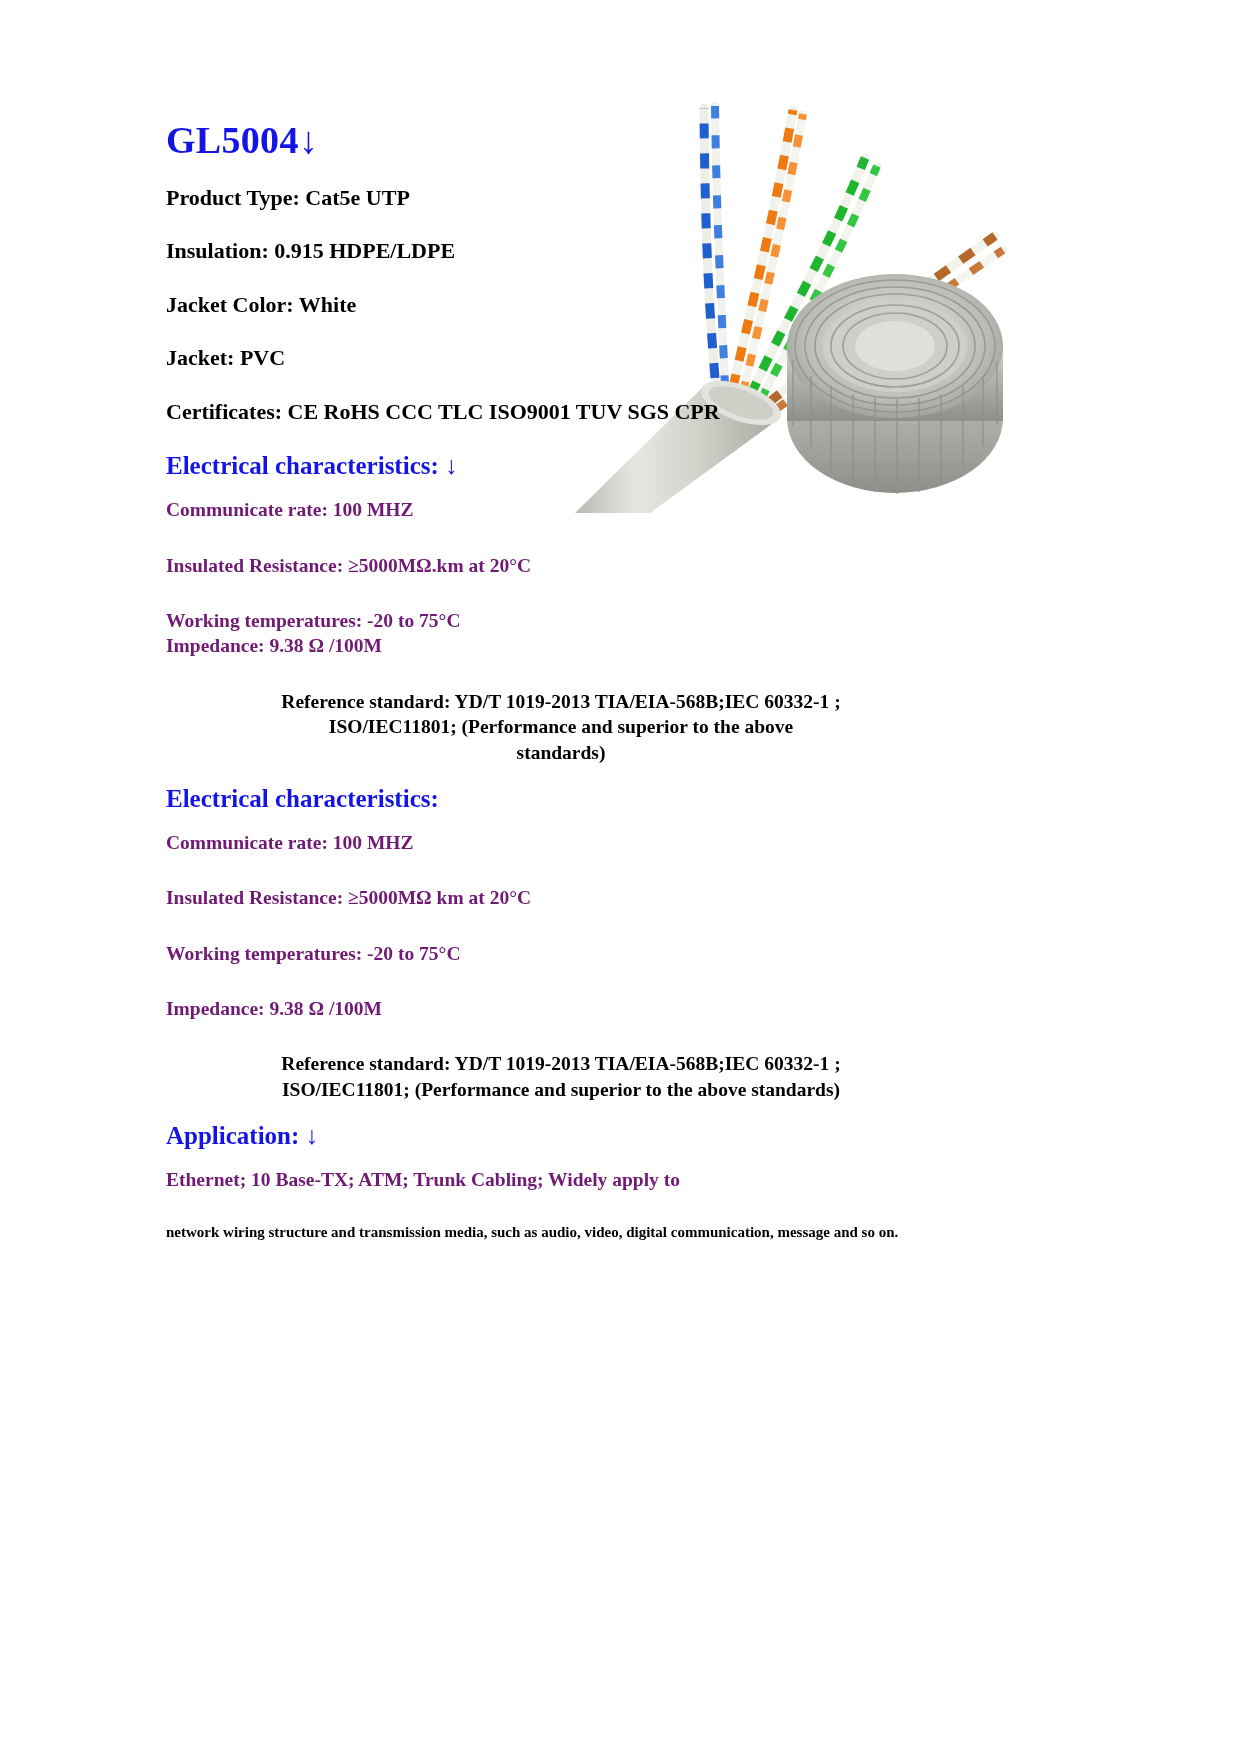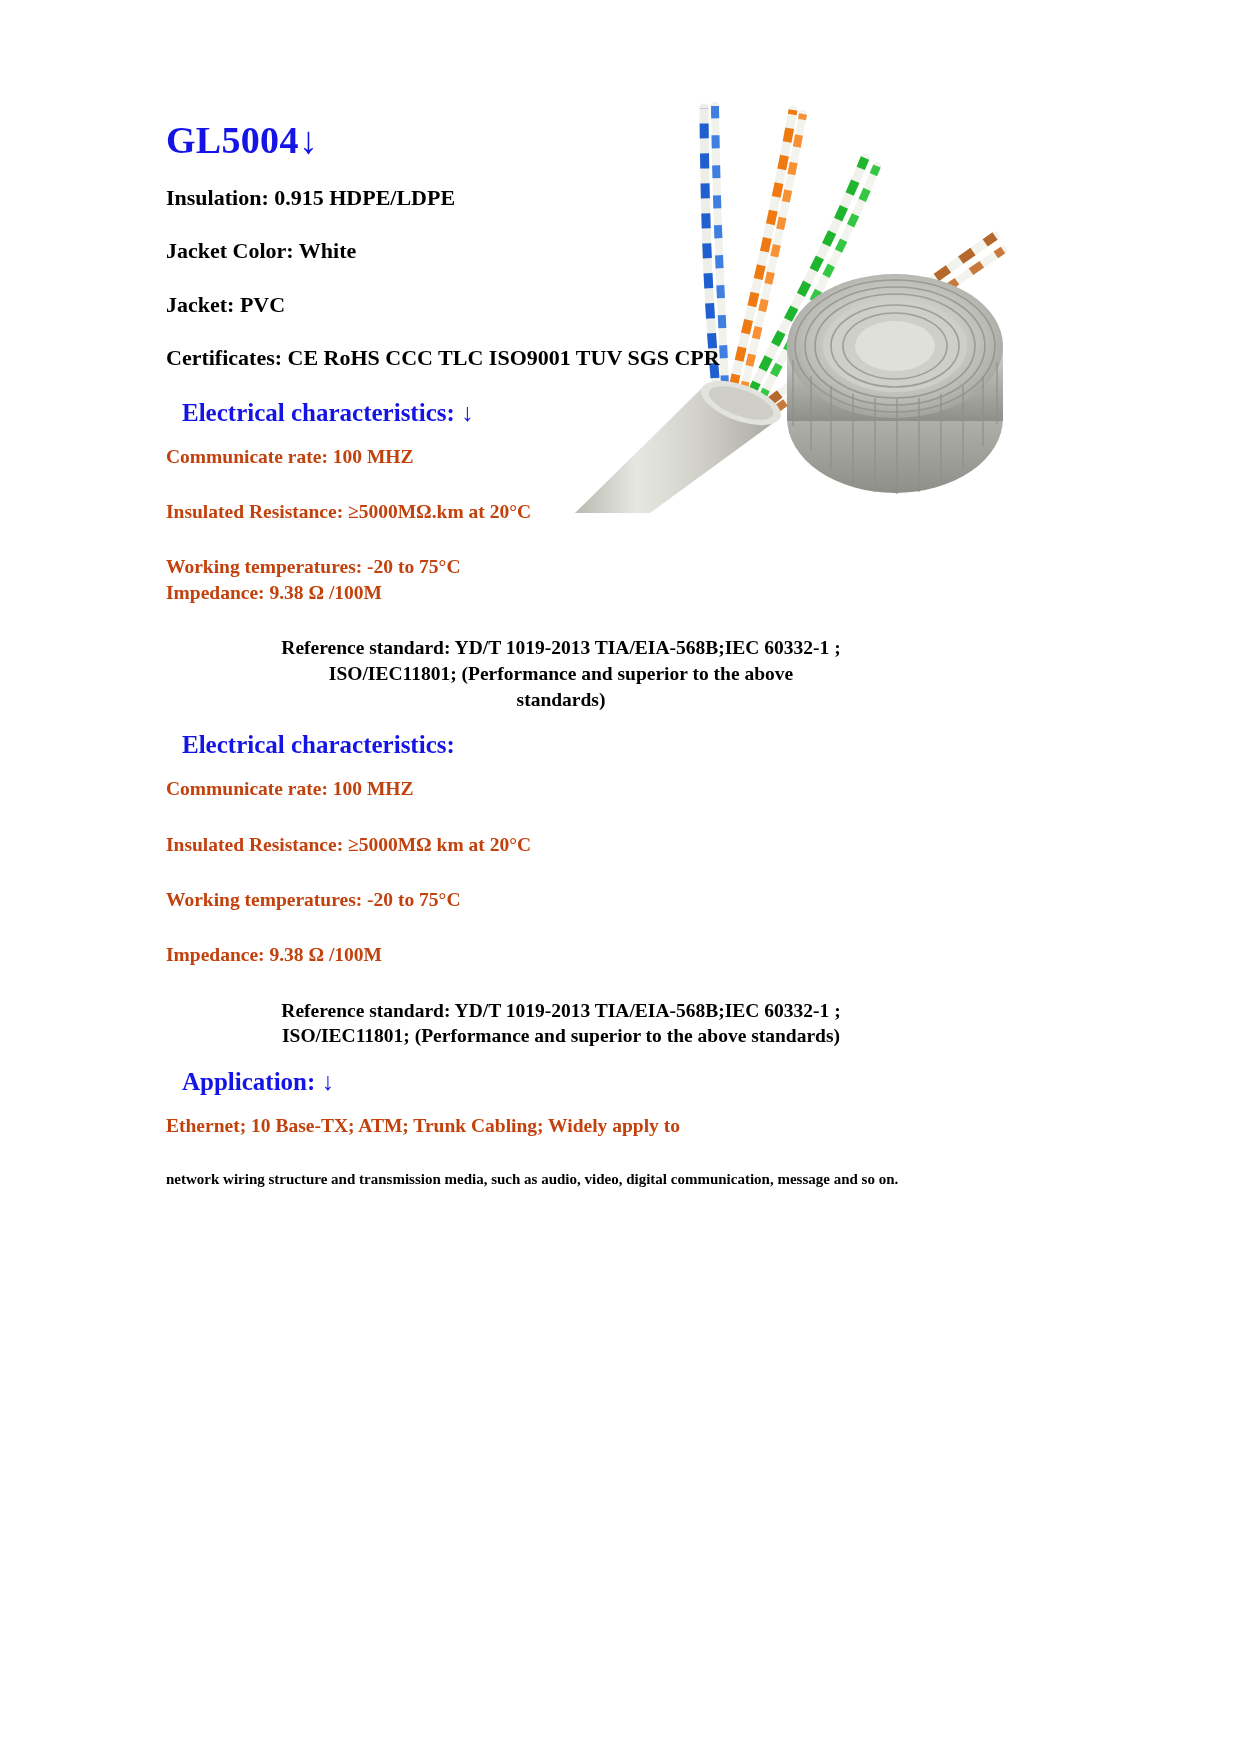--- a/index.html
+++ b/index.html
@@ -61,29 +61,29 @@
     color: #000;
     white-space: pre-wrap;
   }
   .spec-line.narrow { max-width: 430px; }
 
   .section-heading {
     font-size: 25px;
     font-weight: bold;
     color: #1414e6;
     line-height: 1.2;
-    margin: 2px 0 16px 16px;
+    margin: 2px 0 16px 0;
   }
 
   .body-line {
     font-size: 19.5px;
     font-weight: bold;
     line-height: 1.3;
     margin: 0 0 30px 0;
-    color: #c2410c;
+    color: #701a75;
     white-space: pre-wrap;
   }
 
   .para-wrap {
     font-size: 19.5px;
     font-weight: bold;
     line-height: 1.32;
     margin: 0 0 18px 0;
     color: #000;
     white-space: pre-wrap;
@@ -187,20 +187,21 @@
           <line x1="432" y1="274" x2="432" y2="336"></line>
         </g>
       </g>
     </svg>
   </div>
 
   <div class="content">
 
     <h1 class="doc-title">GL5004↓</h1>
 
+    <p class="spec-line narrow">Product Type: Cat5e UTP</p>
     <p class="spec-line narrow">Insulation: 0.915 HDPE/LDPE</p>
     <p class="spec-line narrow">Jacket Color: White</p>
     <p class="spec-line narrow">Jacket: PVC</p>
     <p class="spec-line">Certificates: CE RoHS CCC TLC ISO9001 TUV SGS CPR</p>
 
     <h2 class="section-heading">Electrical characteristics: ↓</h2>
     <p class="body-line">Communicate rate: 100 MHZ</p>
     <p class="body-line">Insulated Resistance: ≥5000MΩ.km at 20°C</p>
     <p class="body-line">Working temperatures: -20 to 75°C
 Impedance: 9.38 Ω /100M</p>

